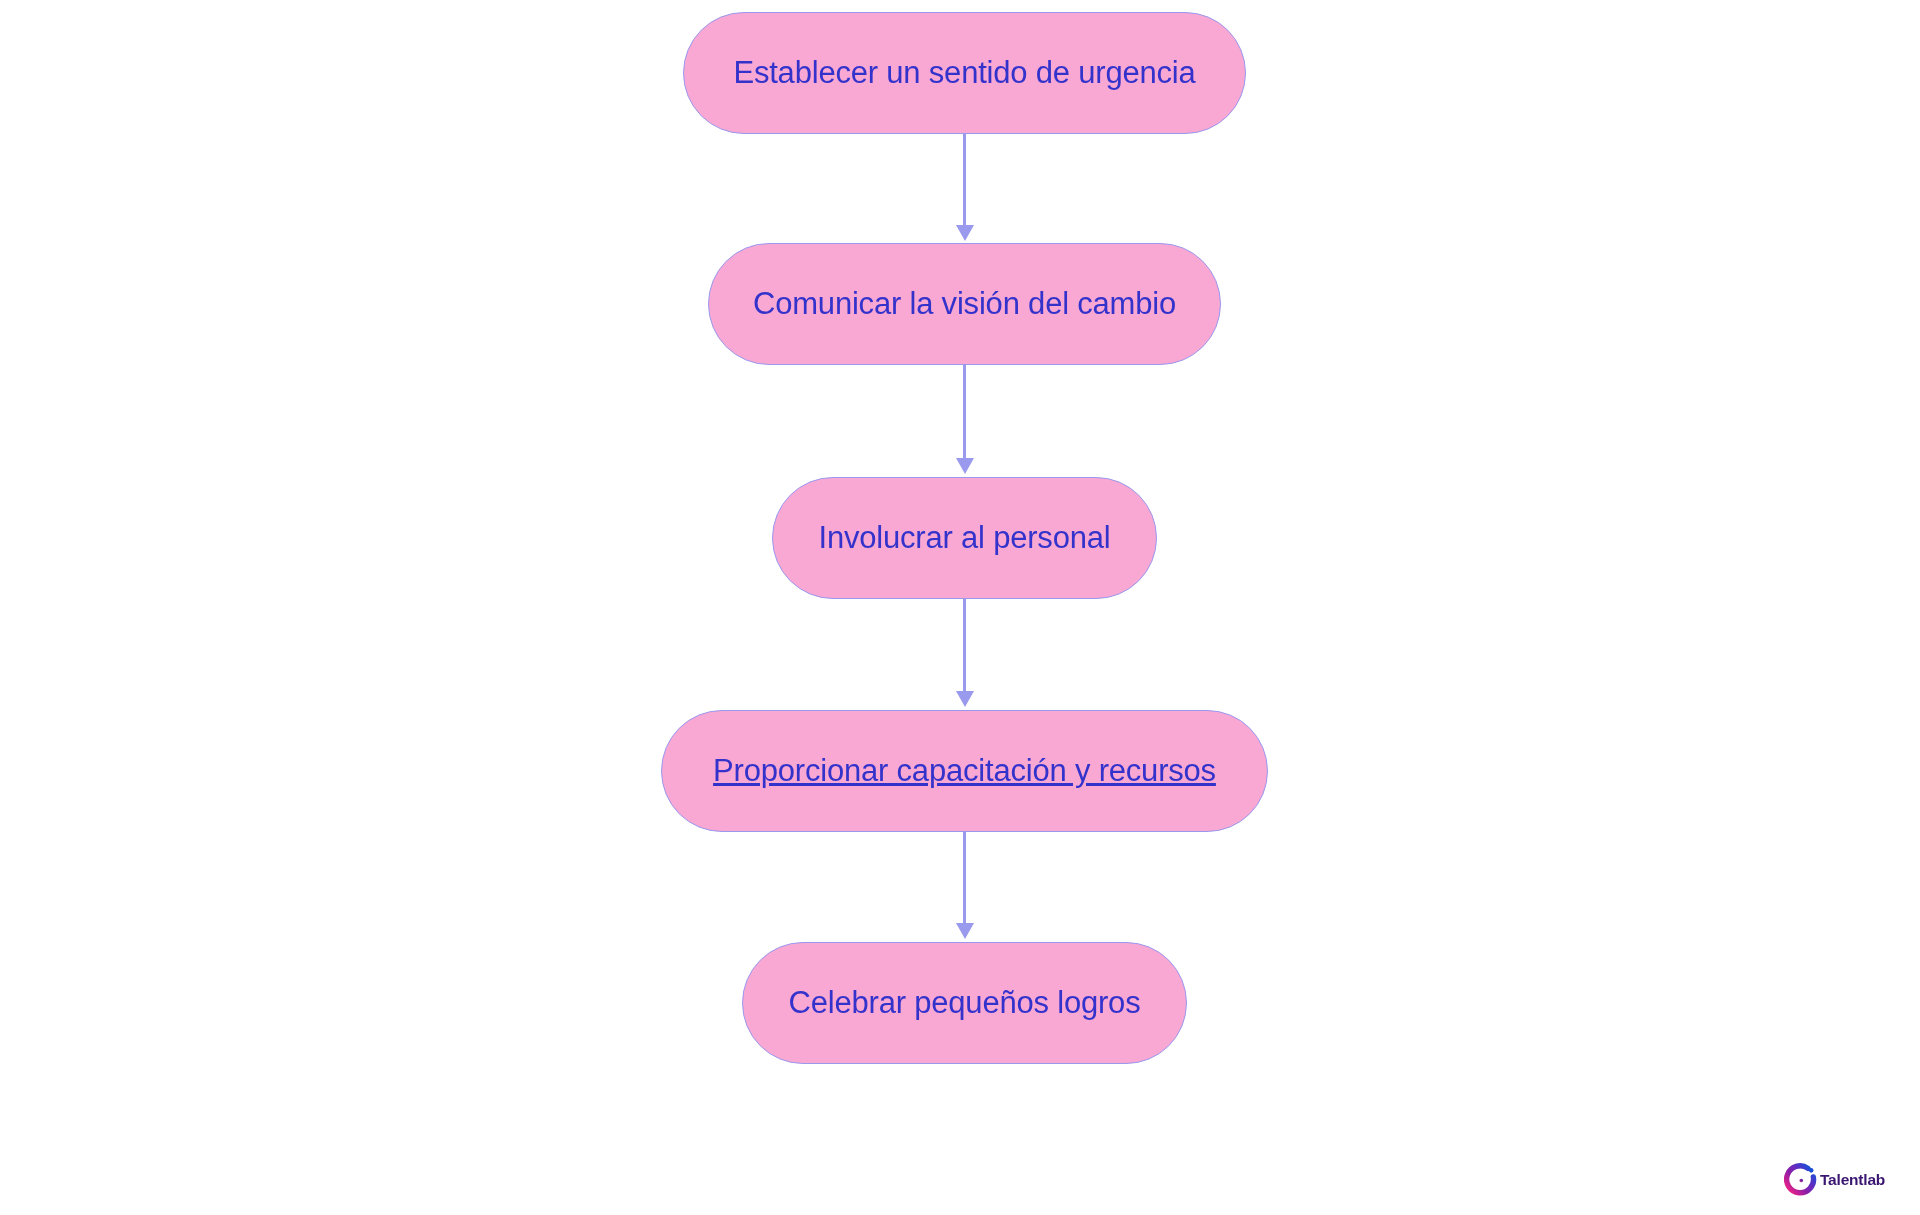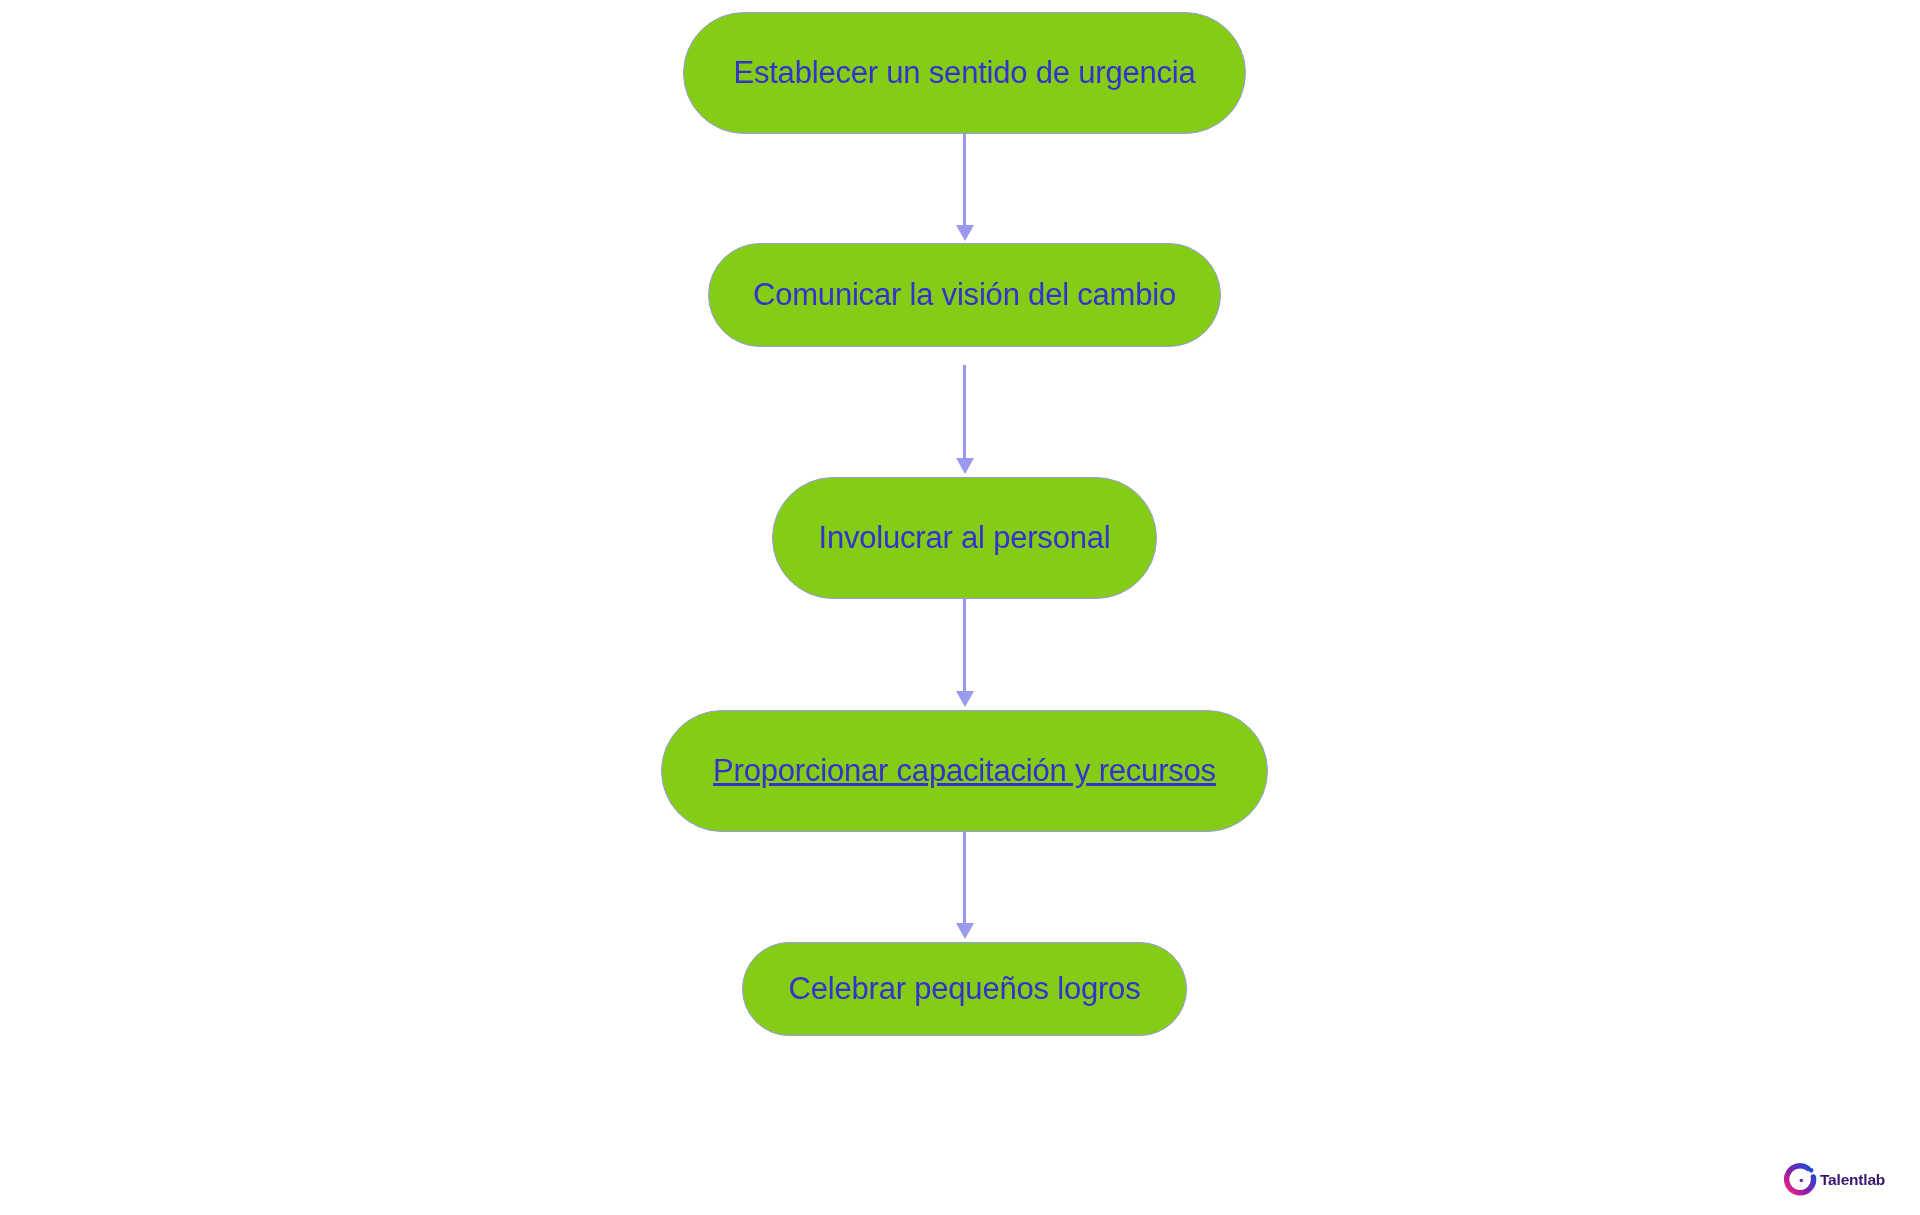--- a/index.html
+++ b/index.html
@@ -14,41 +14,41 @@
 
   .flow{
     position:absolute;
     left:0; top:0;
     width:1920px; height:1215px;
   }
 
   .node{
     position:absolute;
     box-sizing:border-box;
-    background:#84cc16;
+    background:#f9a8d4;
     border:1.6px solid #9999ee;
     border-radius:999px;
     display:flex;
     align-items:center;
     justify-content:center;
     color:#3333cc;
     white-space:nowrap;
     letter-spacing:-0.2px;
   }
   .node .label{
     color:#3333cc;
     font-weight:400;
   }
 
   
   #node-0{ left:683px;  top:12px;   width:563px; height:122px; }
-  #node-1{ left:708px;  top:243px;  width:513px; height:104px; }
+  #node-1{ left:708px;  top:243px;  width:513px; height:122px; }
   #node-2{ left:772px;  top:477px;  width:385px; height:122px; }
   #node-3{ left:661px;  top:710px;  width:607px; height:122px;text-decoration:underline; }
-  #node-4{ left:742px;  top:942px;  width:445px; height:94px; }
+  #node-4{ left:742px;  top:942px;  width:445px; height:122px; }
 
   #node-0 .label{ font-size:31px; }
   #node-1 .label{ font-size:31px; }
   #node-2 .label{ font-size:31px; }
   #node-3 .label{ font-size:31px; }
   #node-4 .label{ font-size:31px; }
 
   
   .conn{ position:absolute; }
   .conn .line{

